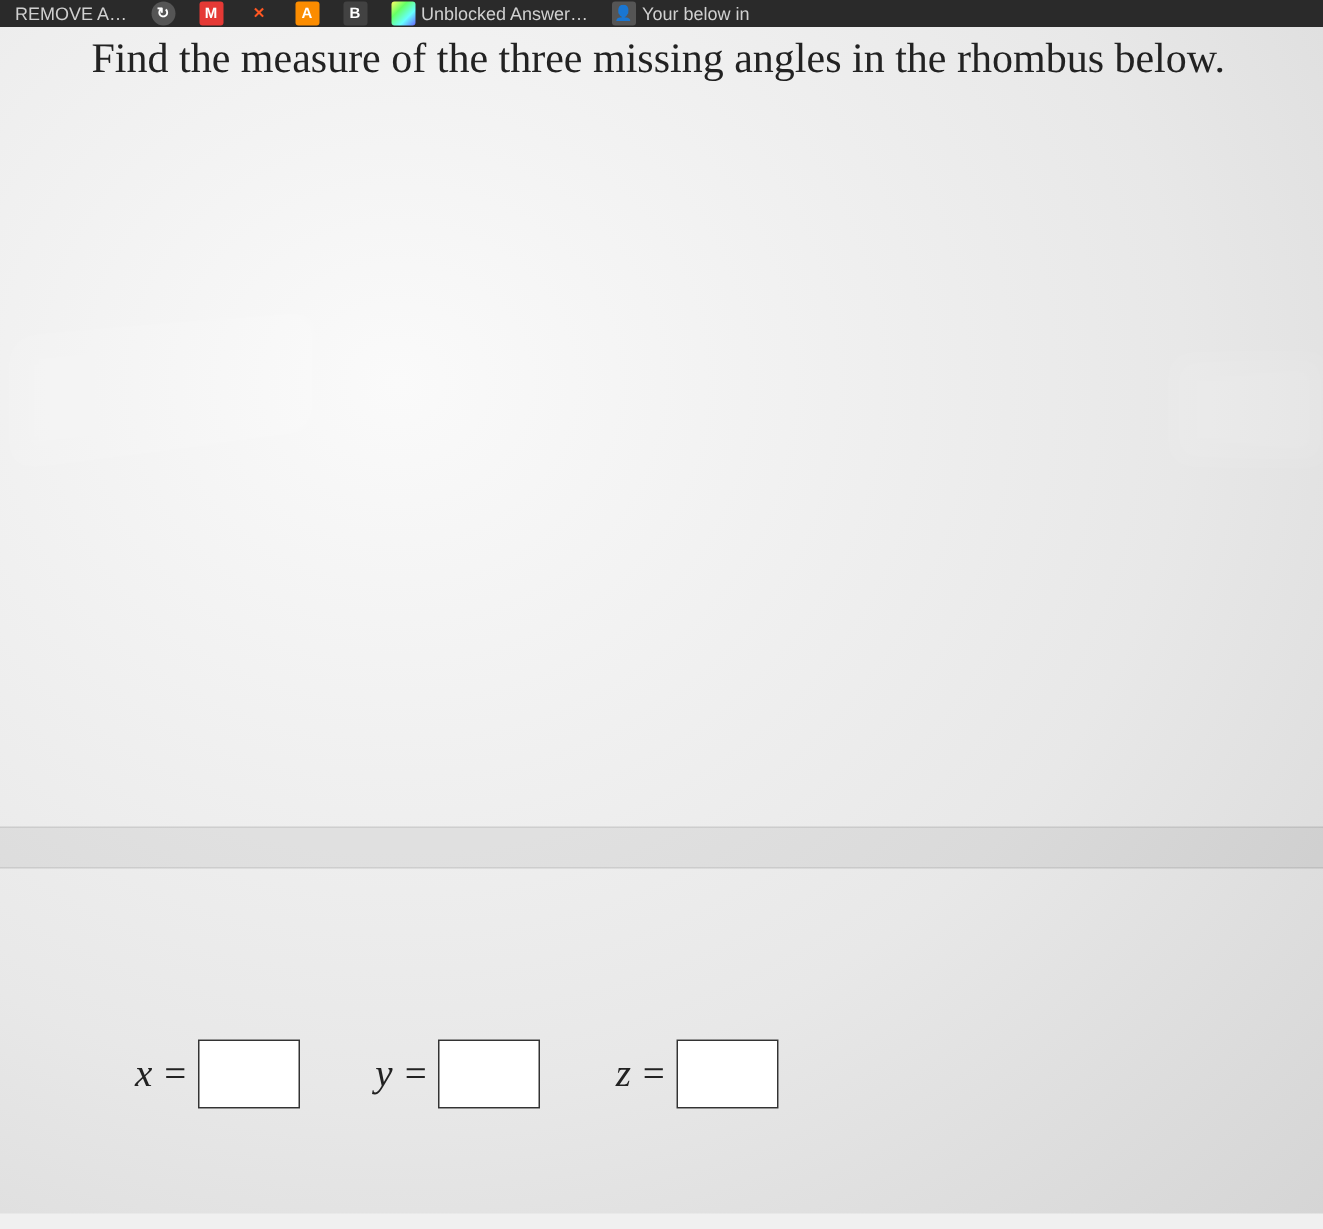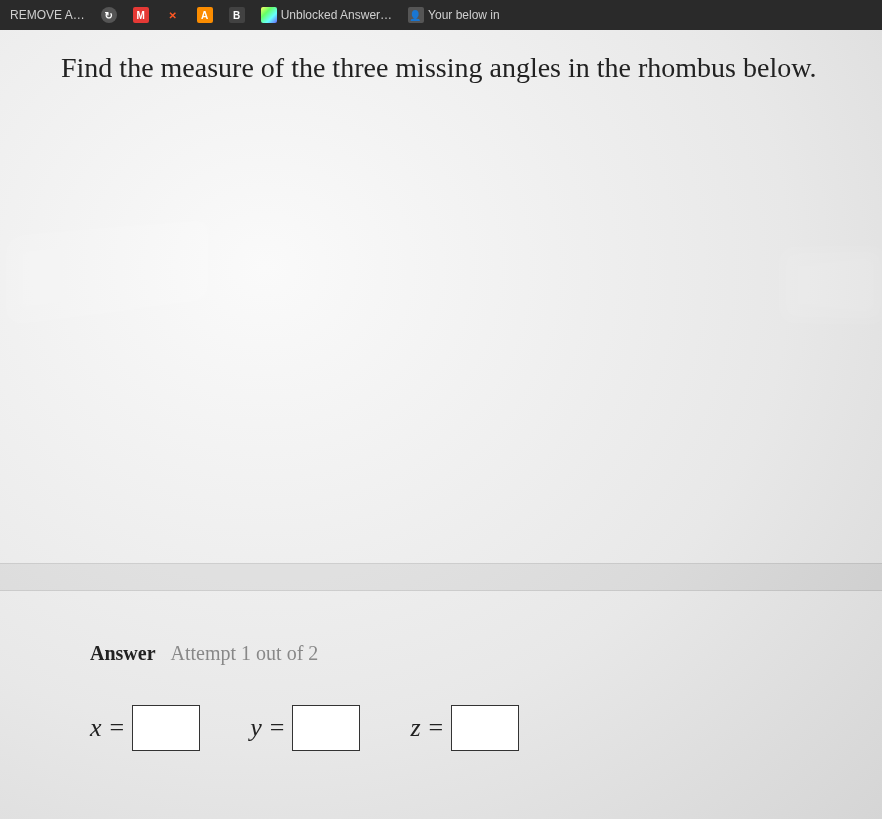--- a/index.html
+++ b/index.html
@@ -6,21 +6,21 @@
     body {
       width: 882px;
       height: 819px;
       font-family: Arial, sans-serif;
       background: #f0f0f0;
       overflow: hidden;
       position: relative;
     }
     .bookmark-bar {
       width: 100%;
-      height: 30px;
+      height: 18px;
       background: #2a2a2a;
       display: flex;
       align-items: center;
       gap: 8px;
       padding: 0 6px;
       color: #d0d0d0;
       font-size: 12px;
       overflow: hidden;
       white-space: nowrap;
     }
@@ -49,21 +49,21 @@
     .bm-icon.person { background: #555; color: white; }
 
     .content-area {
       width: 100%;
       height: calc(100% - 28px);
       background: radial-gradient(ellipse at 30% 30%, #fafafa 0%, #e8e8e8 60%, #d5d5d5 100%);
       position: relative;
     }
     .question-text {
       position: absolute;
-      top: 22px;
+      top: 6px;
       left: 50%;
       transform: translateX(-50%);
       width: 840px;
       font-family: Georgia, 'Times New Roman', serif;
       font-size: 28px;
       color: #222;
       text-align: left;
       padding-left: 40px;
       white-space: nowrap;
     }
@@ -181,24 +181,20 @@
 
 <div class="content-area">
   <div class="glare left"></div>
   <div class="glare right"></div>
   <div class="floorband"></div>
 
   <div class="question-text">Find the measure of the three missing angles in the rhombus below.</div>
 
 
   <div class="answer-section">
-    <div class="answer-header">
-      <strong>Answer</strong>
-      <span class="attempt">Attempt 1 out of 2</span>
-    </div>
     <div class="answer-inputs">
       <div class="eq-group">
         <span>x</span>
         <span class="eq-sign">=</span>
         <input type="text" value="" style="">
       </div>
       <div class="eq-group">
         <span>y</span>
         <span class="eq-sign">=</span>
         <input type="text" value="" style="">

